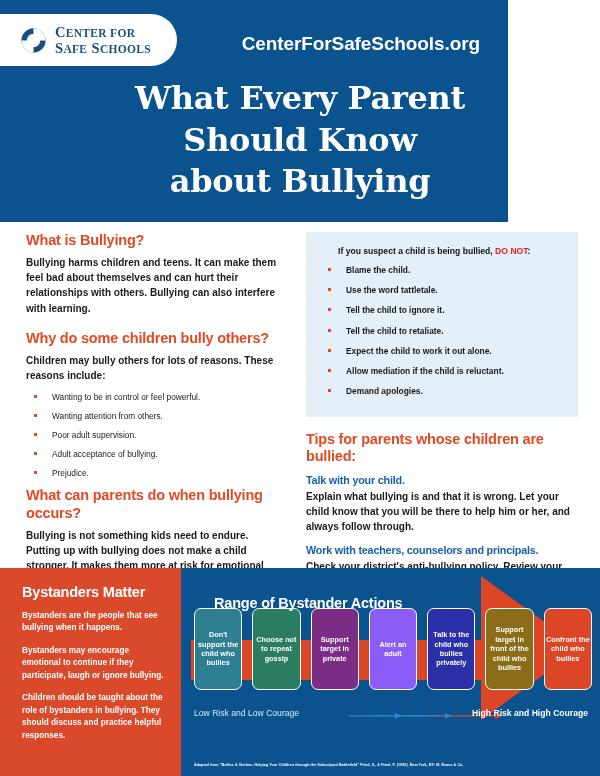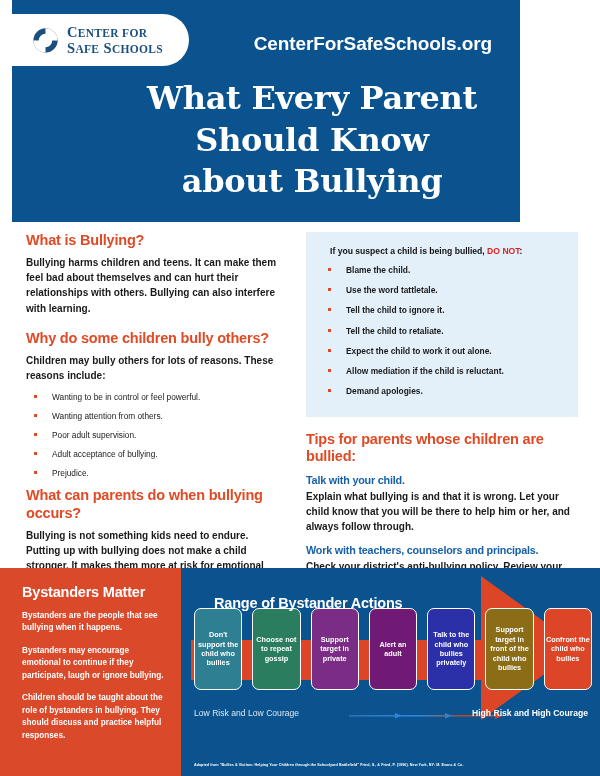--- a/index.html
+++ b/index.html
@@ -15,21 +15,21 @@
     position: relative;
     width: 600px;
     height: 776px;
     overflow: hidden;
     background: #ffffff;
   }
 
   
   .header {
     position: absolute;
-    left: 12px; top: 0;
+    left: 0; top: 0;
     width: 508px;
     height: 222px;
     background: #0b5394;
     background: #0a538f;
   }
   .logo-pill {
     position: absolute;
     left: 0; top: 14px;
     width: 177px;
     height: 52px;
@@ -141,21 +141,21 @@
   
   .donot-panel {
     background: #e3f0fa;
     padding: 14px 16px 12px 16px;
     box-sizing: border-box;
   }
   .donot-head {
     font-size: 8.6px;
     font-weight: bold;
     color: #111111;
-    margin: 0 0 8px 8px;
+    margin: 0 0 8px 16px;
   }
   .donot-head .redcap {
     color: #e02020;
     font-weight: bold;
   }
   ul.bullets.bold li {
     font-weight: bold;
     font-size: 8.4px;
     padding-left: 24px;
     margin-bottom: 8px;
@@ -395,21 +395,21 @@
       <div class="boxes">
         <div class="abox" style="background:#2e7f92">
             <span>Don't support the child who bullies</span>
           </div>
         <div class="abox" style="background:#2a7d5f">
             <span>Choose not to repeat gossip</span>
           </div>
         <div class="abox" style="background:#7b2d86">
             <span>Support target in private</span>
           </div>
-        <div class="abox" style="background:#701a75">
+        <div class="abox" style="background:#8b5cf6">
             <span>Alert an adult</span>
           </div>
         <div class="abox" style="background:#2b2fa8">
             <span>Talk to the child who bullies privately</span>
           </div>
         <div class="abox" style="background:#8a6d16">
             <span>Support target in front of the child who bullies</span>
           </div>
         <div class="abox" style="background:#dc4526">
             <span>Confront the child who bullies</span>

